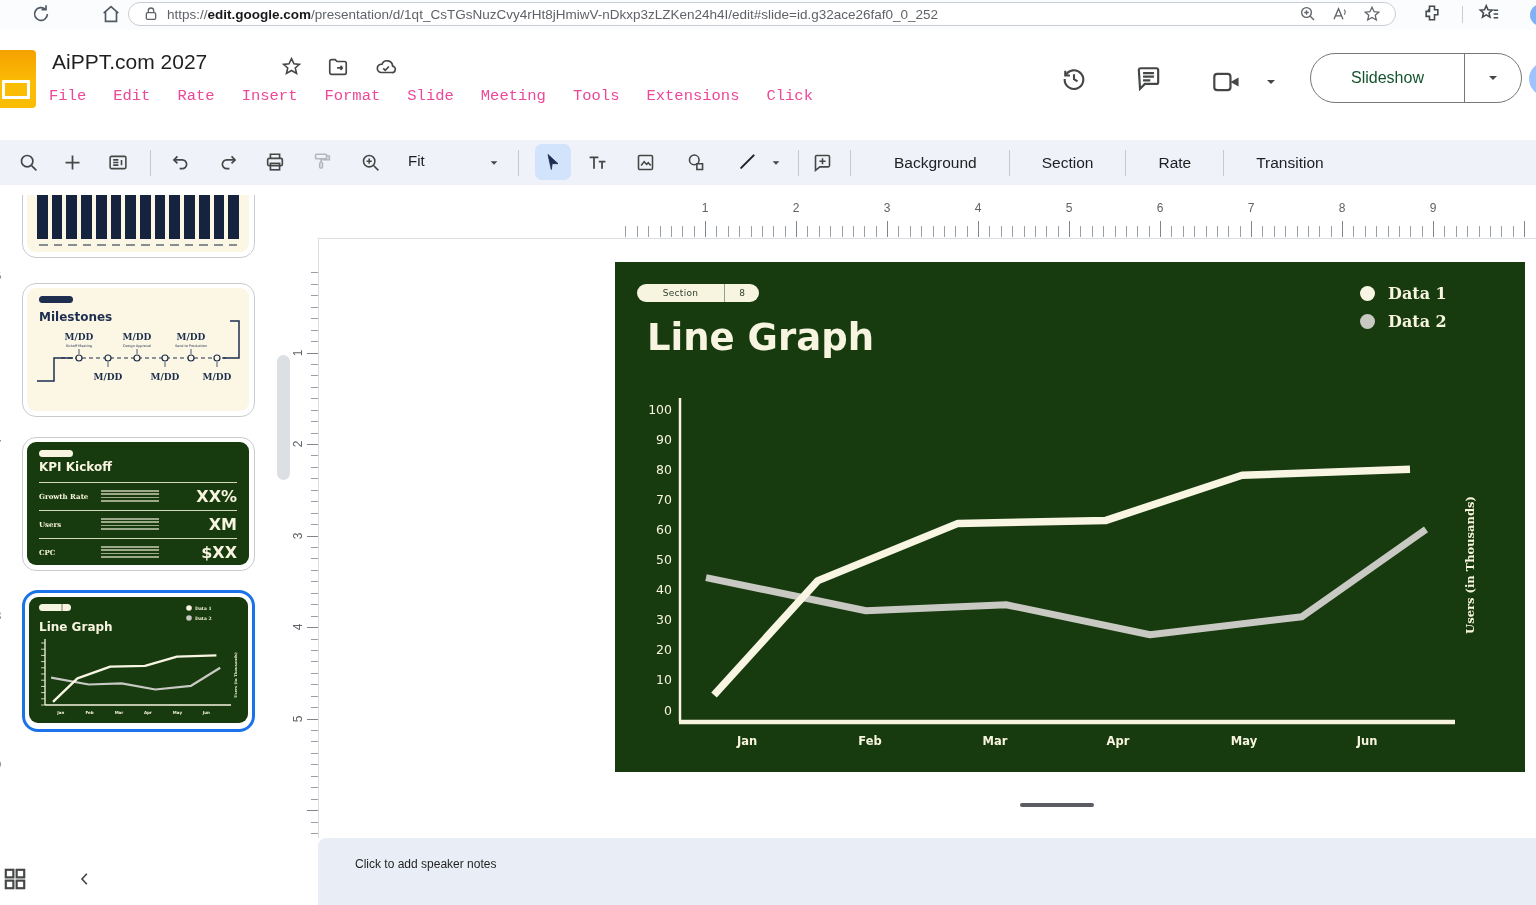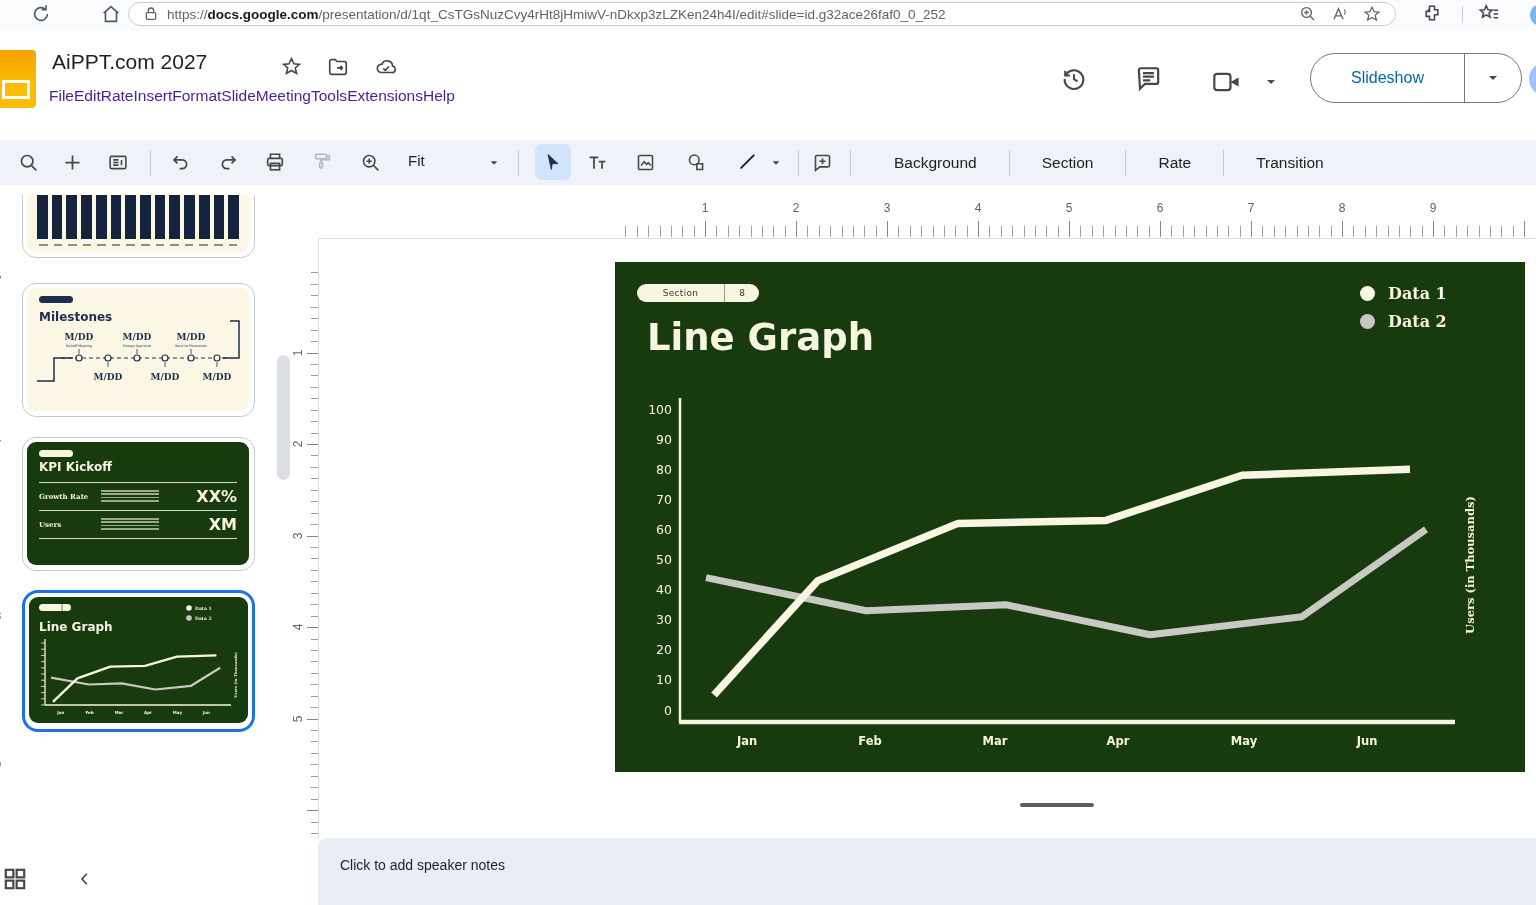--- a/index.html
+++ b/index.html
@@ -17,26 +17,26 @@
   .pill-icon{margin-right:14px;flex:none;}
   .bar-sep{position:absolute;left:1462px;top:6px;width:1px;height:17px;background:#c9cdd3;}
   .avatar-sliver{position:absolute;left:1530px;top:4px;width:22px;height:22px;border-radius:50%;background:#7fb1f5;}
   
   .app-header{position:absolute;left:0;top:30px;width:1536px;height:110px;background:#fff;}
   .slides-logo{position:absolute;left:-10px;top:20px;width:46px;height:58px;border-radius:4px;
                background:linear-gradient(180deg,#f5a100 0%,#fbbc04 55%);}
   .slides-logo .page{position:absolute;left:12px;top:30px;width:22px;height:13px;border:3.5px solid #fff;border-radius:1px;}
   .doc-title{position:absolute;left:52px;top:20px;font-size:21px;color:#1f1f1f;}
   .title-icon{position:absolute;top:26px;}
-  .menu-row{position:absolute;left:49px;top:57px;display:flex;font-size:15.5px;color:#4c1d95;}
+  .menu-row{position:absolute;left:49px;top:57px;display:flex;gap:27px;font-size:15.5px;color:#ec4899;font-family:Liberation Mono, monospace;}
   .menu-item{cursor:default;}
   .hdr-icon{position:absolute;}
   .slideshow-btn{position:absolute;left:1310px;top:23px;width:212px;height:50px;box-sizing:border-box;
                  border:1px solid #747775;border-radius:25px;background:#fff;display:flex;align-items:stretch;}
-  .ss-label{flex:1;display:flex;align-items:center;justify-content:center;font-size:16px;color:#0369a1;}
+  .ss-label{flex:1;display:flex;align-items:center;justify-content:center;font-size:16px;color:#14532d;}
   .ss-div{width:1px;background:#747775;}
   .ss-caret{width:56px;display:flex;align-items:center;justify-content:center;}
   .hdr-avatar{position:absolute;left:1529px;top:32px;width:34px;height:34px;border-radius:50%;background:#9fc3ff;}
   
   .toolbar{position:absolute;left:0;top:140px;width:1536px;height:45px;background:#eff3f9;}
   .toolbar>*{position:absolute;}
   .tsep-abs{width:1px;height:26px;background:#c6cace;top:10px;}
   .cursor-box{left:535px;top:4px;width:36px;height:36px;background:#d2e3fc;border-radius:7px;
               display:flex;align-items:center;justify-content:center;}
   .fit-label{left:408px;top:12px;font-size:15px;color:#1f1f24;}
@@ -101,21 +101,21 @@
   .legend-dot{width:15px;height:15px;border-radius:50%;}
   .legend-label{font-family:"DejaVu Serif",serif;font-weight:700;font-size:16px;color:#f7f4df;}
   .chart-holder{position:absolute;left:20px;top:130px;}
   .right-axis-label{position:absolute;left:780px;top:296px;width:150px;text-align:center;transform:rotate(-90deg);
                     font-family:"DejaVu Serif",serif;font-weight:700;font-size:11.5px;color:#f7f4df;}
   
   .notes-handle{position:absolute;left:1020px;top:803px;width:74px;height:4px;border-radius:2px;background:#5a5d61;}
   .notes-left{position:absolute;left:0;top:838px;width:318px;height:67px;background:#fff;}
   .notes-bar{position:absolute;left:318px;top:838px;width:1218px;height:67px;background:#e9eef6;
              border-top-left-radius:8px;}
-  .notes-text{position:absolute;left:22px;top:19px;font-size:14px;color:#1f1f1f;}
+  .notes-text{position:absolute;left:37px;top:19px;font-size:12px;color:#1f1f1f;}
   .nl-icon{position:absolute;}
 </style>
 </head>
 <body>
 
 <div class="browser-bar">
   <span class="bicon" style="left:30px">
     <svg width="22" height="22" viewBox="0 0 24 24" fill="none" stroke="#505a66" stroke-width="1.8">
         <path d="M19 12a7 7 0 1 1-2-4.9"></path>
         <path d="M17.5 2.5v4.8h-4.8"></path>
@@ -127,21 +127,21 @@
         <path d="M6 9.5V20h12V9.5"></path>
       </svg>
   </span>
   <div class="url-pill">
     <span class="bicon" style="position:static;margin-left:14px">
       <svg width="16" height="16" viewBox="0 0 24 24" fill="none" stroke="#5f6368" stroke-width="2">
           <rect x="5" y="10" width="14" height="10" rx="2"></rect>
           <path d="M8 10V7a4 4 0 0 1 8 0v3"></path>
         </svg>
     </span>
-    <span class="url-text"><span>https://</span><span class="url-domain">docs.google.com</span><span>/presentation/d/1qt_CsTGsNuzCvy4rHt8jHmiwV-nDkxp3zLZKen24h4I/edit#slide=id.g32ace26faf0_0_252</span></span>
+    <span class="url-text"><span>https://</span><span class="url-domain">edit.google.com</span><span>/presentation/d/1qt_CsTGsNuzCvy4rHt8jHmiwV-nDkxp3zLZKen24h4I/edit#slide=id.g32ace26faf0_0_252</span></span>
     <span class="pill-icon">
       <svg width="18" height="18" viewBox="0 0 24 24" fill="none" stroke="#5f6368" stroke-width="1.8">
           <circle cx="10" cy="10" r="6.5"></circle>
           <path d="M15 15l5 5M7 10h6M10 7v6"></path>
         </svg>
     </span>
     <span class="pill-icon">
       <svg width="18" height="18" viewBox="0 0 24 24" fill="none" stroke="#5f6368" stroke-width="1.8">
           <path d="M4 19 10 5l6 14M6.2 14.5h7.6"></path>
           <path d="M18 6a7 7 0 0 1 0 7" stroke-width="1.5"></path>
@@ -193,21 +193,21 @@
   <div class="menu-row" id="menu-row">
       <span class="menu-item">File</span>
       <span class="menu-item">Edit</span>
       <span class="menu-item">Rate</span>
       <span class="menu-item">Insert</span>
       <span class="menu-item">Format</span>
       <span class="menu-item">Slide</span>
       <span class="menu-item">Meeting</span>
       <span class="menu-item">Tools</span>
       <span class="menu-item">Extensions</span>
-      <span class="menu-item">Help</span>
+      <span class="menu-item">Click</span>
     </div>
 
   <span class="hdr-icon" style="left:1060px;top:35px">
     <svg width="28" height="28" viewBox="0 0 24 24" fill="none" stroke="#444746" stroke-width="1.8">
         <path d="M4.5 5v4h4"></path>
         <path d="M4.8 9A8 8 0 1 1 4 12"></path>
         <path d="M12 8v4.2l3 1.8"></path>
       </svg>
   </span>
   <span class="hdr-icon" style="left:1134px;top:34px">
@@ -424,20 +424,25 @@
       <div class="kpi-rows" id="kpi-rows">
           <div class="kpi-row">
             <span class="kpi-label">Growth Rate</span>
             <span class="kpi-lines"></span>
             <span class="kpi-value">XX%</span>
           </div>
           <div class="kpi-row">
             <span class="kpi-label">Users</span>
             <span class="kpi-lines"></span>
             <span class="kpi-value">XM</span>
+          </div>
+          <div class="kpi-row">
+            <span class="kpi-label">CPC</span>
+            <span class="kpi-lines"></span>
+            <span class="kpi-value">$XX</span>
           </div>
         </div>
     </div>
   </div>
   <div class="thumb thumb8">
     <div class="thumb-inner green" id="thumb-chart">
         <svg width="219" height="126" viewBox="0 0 219 126">
           <rect x="10" y="7" width="32" height="7" rx="3.5" fill="#f7f4df"></rect>
           <line x1="33" y1="7" x2="33" y2="14" stroke="#173a0e" stroke-width="0.6"></line>
           <text x="10" y="34" font-size="12" font-weight="bold" fill="#f7f4df" font-family="&quot;DejaVu Sans&quot;,sans-serif">Line Graph</text>

